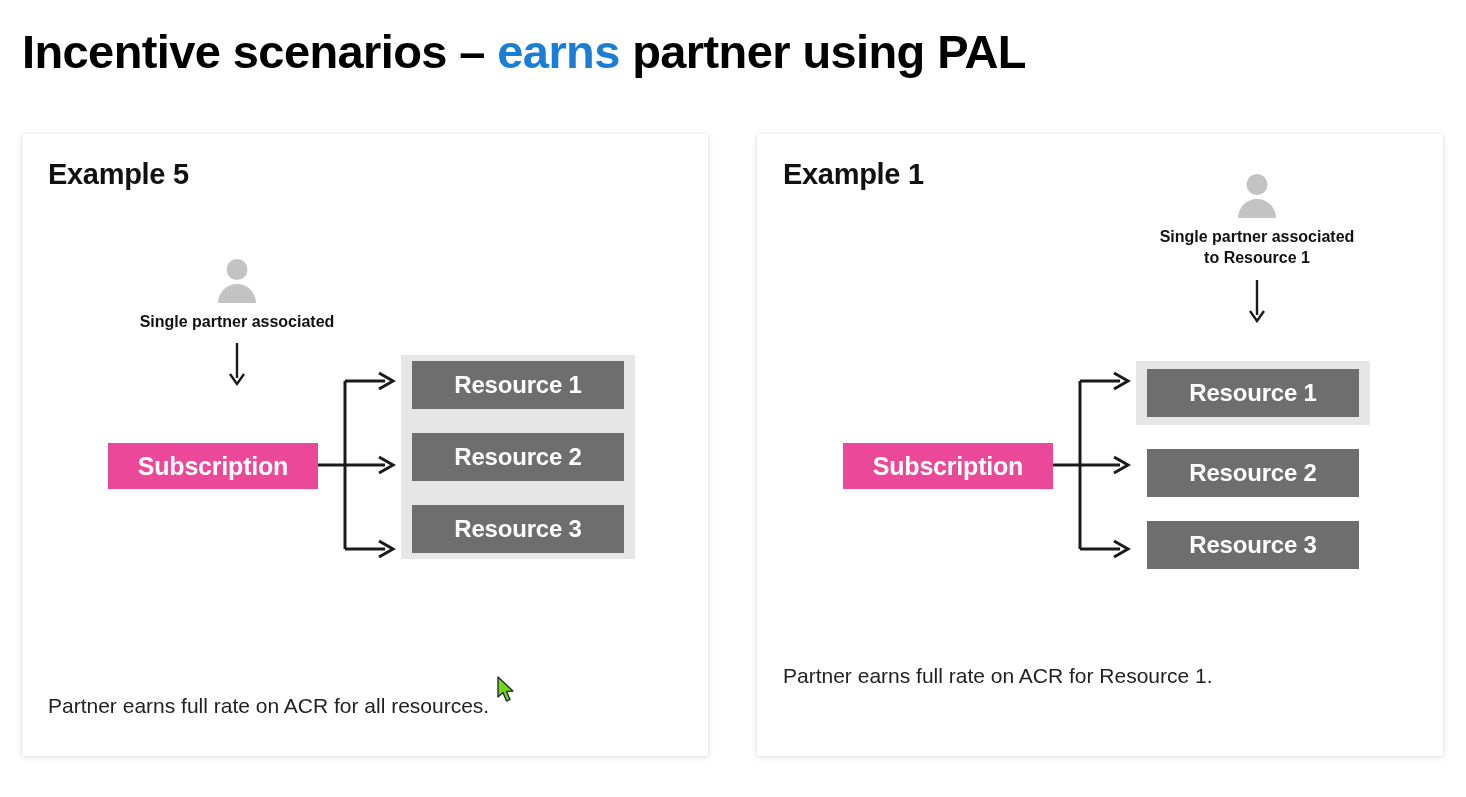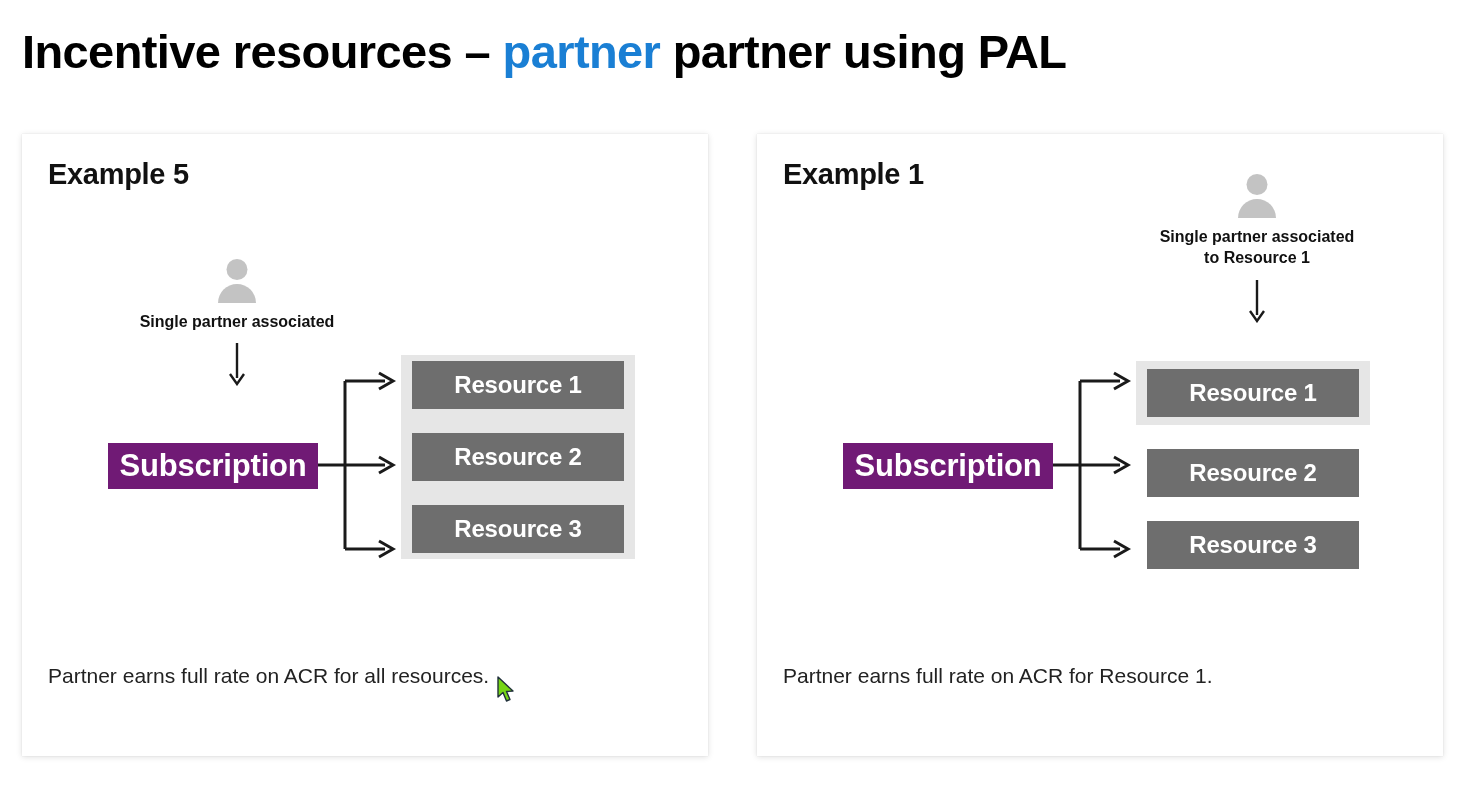--- a/index.html
+++ b/index.html
@@ -47,21 +47,21 @@
     letter-spacing: -0.3px;
   }
 
   .panel-caption {
     position: absolute;
     left: 26px;
     font-size: 21px;
     color: #222222;
     white-space: nowrap;
   }
-  #caption-1 { top: 530px; }
+  #caption-1 { top: 560px; }
   #caption-2 { top: 530px; }
 
   
   .partner-group {
     position: absolute;
     text-align: center;
   }
   #partner-group-1 { left: 70px; top: 125px; width: 290px; }
   #partner-group-2 { left: 355px; top: 40px; width: 290px; }
 
@@ -102,23 +102,23 @@
   .down-arrow {
     margin: 10px auto 0 auto;
     width: 22px;
     height: 44px;
     display: block;
   }
 
   
   .subscription-box {
     position: absolute;
-    background: #701a75;
+    background: #ec4899;
     color: #ffffff;
-    font-size: 31px;
+    font-size: 25px;
     font-weight: bold;
     display: flex;
     align-items: center;
     justify-content: center;
     letter-spacing: -0.2px;
   }
   #subscription-1 { left: 86px; top: 309px; width: 210px; height: 46px; }
   #subscription-2 { left: 86px; top: 309px; width: 210px; height: 46px; }
 
   
@@ -177,21 +177,21 @@
     top: 676px;
     width: 20px;
     height: 28px;
     pointer-events: none;
   }
 </style>
 </head>
 <body>
 
 <div class="slide-title">
-  <span>Incentive resources – </span><span class="accent">partner</span><span> partner using PAL</span>
+  <span>Incentive scenarios – </span><span class="accent">earns</span><span> partner using PAL</span>
 </div>
 
 <div class="panel" id="panel-1">
 
   <div class="panel-title">Example 5</div>
 
   <div class="partner-group" id="partner-group-1">
     <div class="person-icon">
       <div class="head"></div>
       <div class="body"></div>

